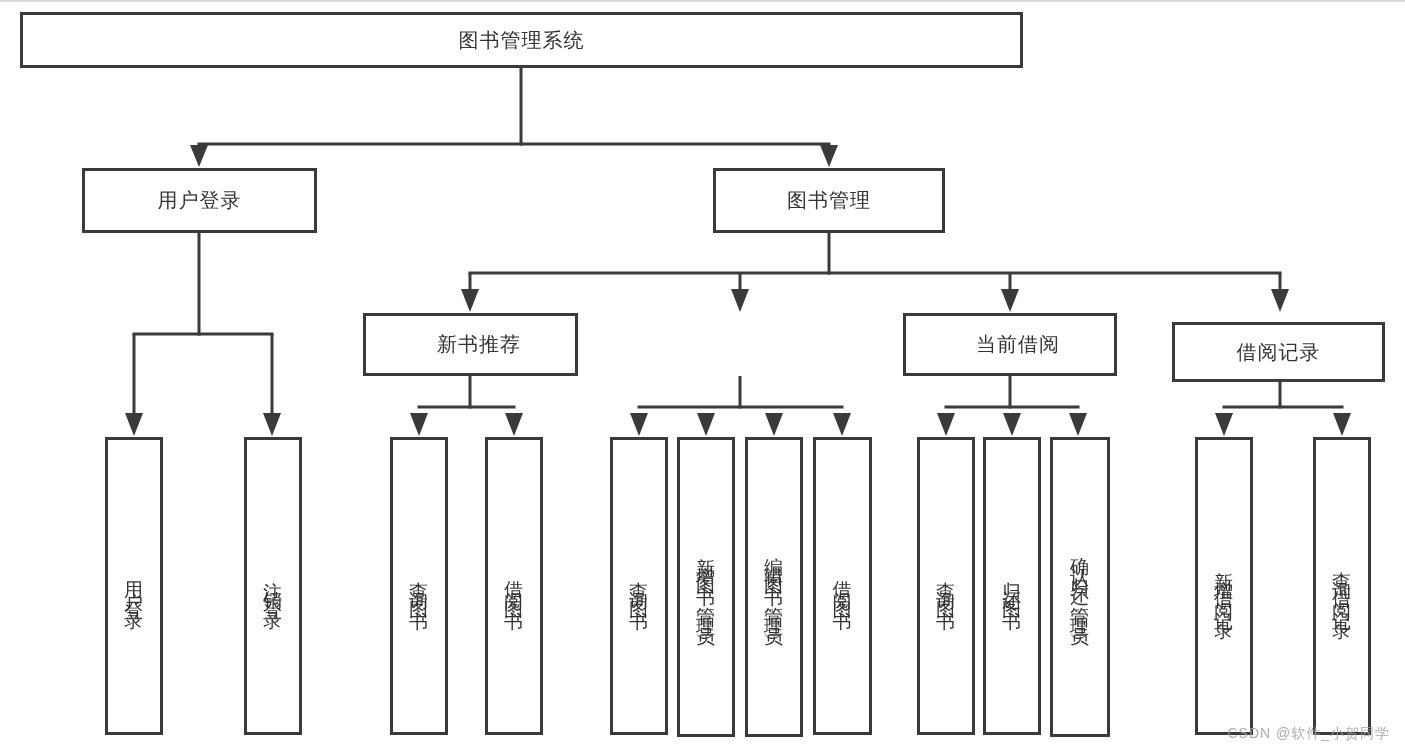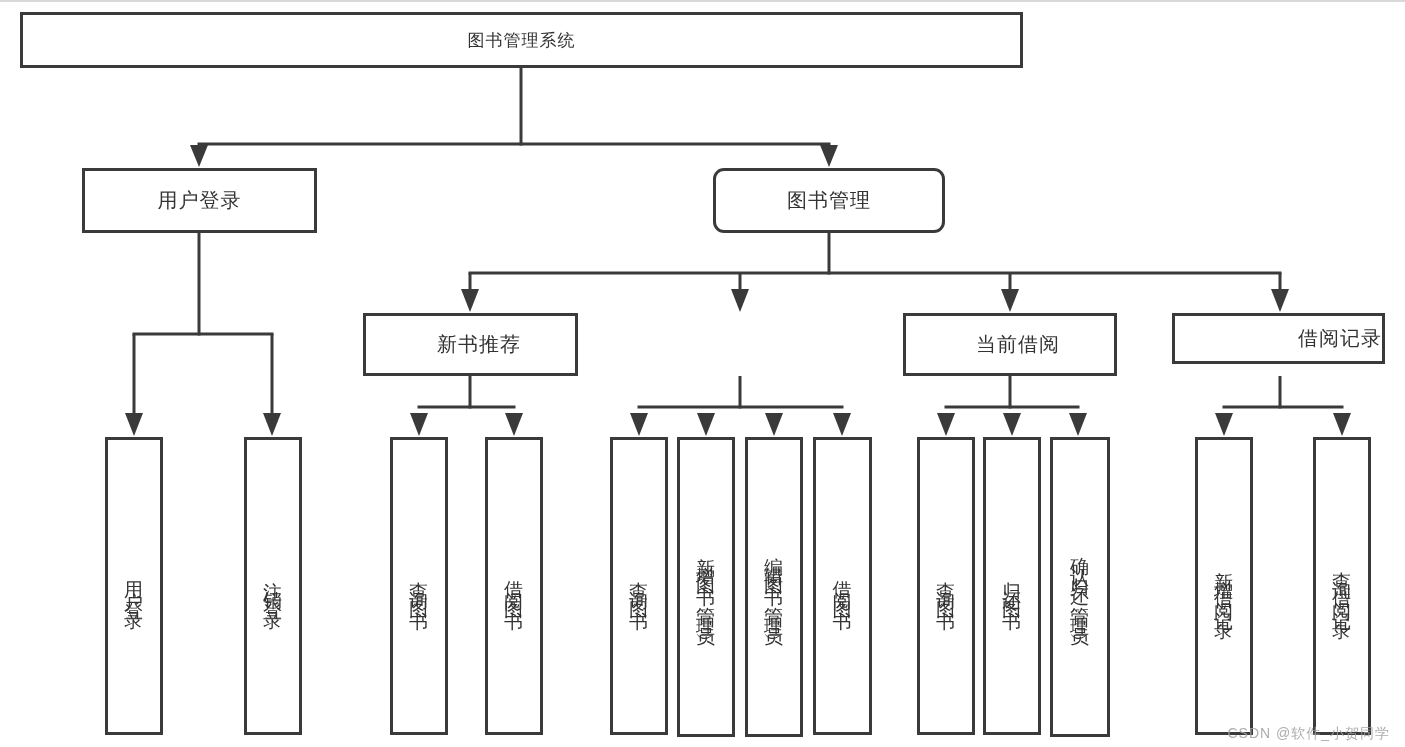--- a/index.html
+++ b/index.html
@@ -18,21 +18,21 @@
   svg.wires{position:absolute;left:0;top:0;}
   .node{
     position:absolute;
     box-sizing:border-box;
     border:3px solid #3a3a3a;
     background:#ffffff;
     display:flex;align-items:center;justify-content:center;
     text-align:center;
   }
   .h-node{font-size:20px;letter-spacing:1px;}
-  .root-node{font-size:17px;letter-spacing:1px;}
+  .root-node{font-size:20px;letter-spacing:1px;}
   .v-node{font-size:19px;}
   .v-node .vtxt{
     writing-mode:vertical-rl;
     text-orientation:mixed;
     letter-spacing:10px;
     line-height:1;
     white-space:nowrap;
   }
   .watermark{
     position:absolute;
@@ -106,31 +106,31 @@
     </g>
   </svg>
 
   <div class="node root-node" style="left:20px;top:12px;width:1003px;height:56px;">
     <span>图书管理系统</span>
   </div>
 
   <div class="node h-node" style="left:82px;top:168px;width:235px;height:65px;">
     <span>用户登录</span>
   </div>
-  <div class="node h-node" style="left:713px;top:168px;width:232px;height:65px;border-radius:11px;">
+  <div class="node h-node" style="left:713px;top:168px;width:232px;height:65px;">
     <span>图书管理</span>
   </div>
 
   <div class="node h-node" style="left:363px;top:313px;width:215px;height:63px;padding-left:17px;">
     <span>新书推荐</span>
   </div>
   <div class="node h-node" style="left:903px;top:313px;width:214px;height:63px;padding-left:16px;">
     <span>当前借阅</span>
   </div>
-  <div class="node h-node" style="left:1172px;top:313px;width:213px;height:51px;justify-content:flex-end;">
+  <div class="node h-node" style="left:1172px;top:322px;width:213px;height:60px;">
     <span>借阅记录</span>
   </div>
 
   <div class="node v-node" style="left:105px;top:437px;width:58px;height:298px;">
     <span class="vtxt">用户登录</span>
   </div>
   <div class="node v-node" style="left:244px;top:437px;width:58px;height:298px;">
     <span class="vtxt">注销登录</span>
   </div>
 

